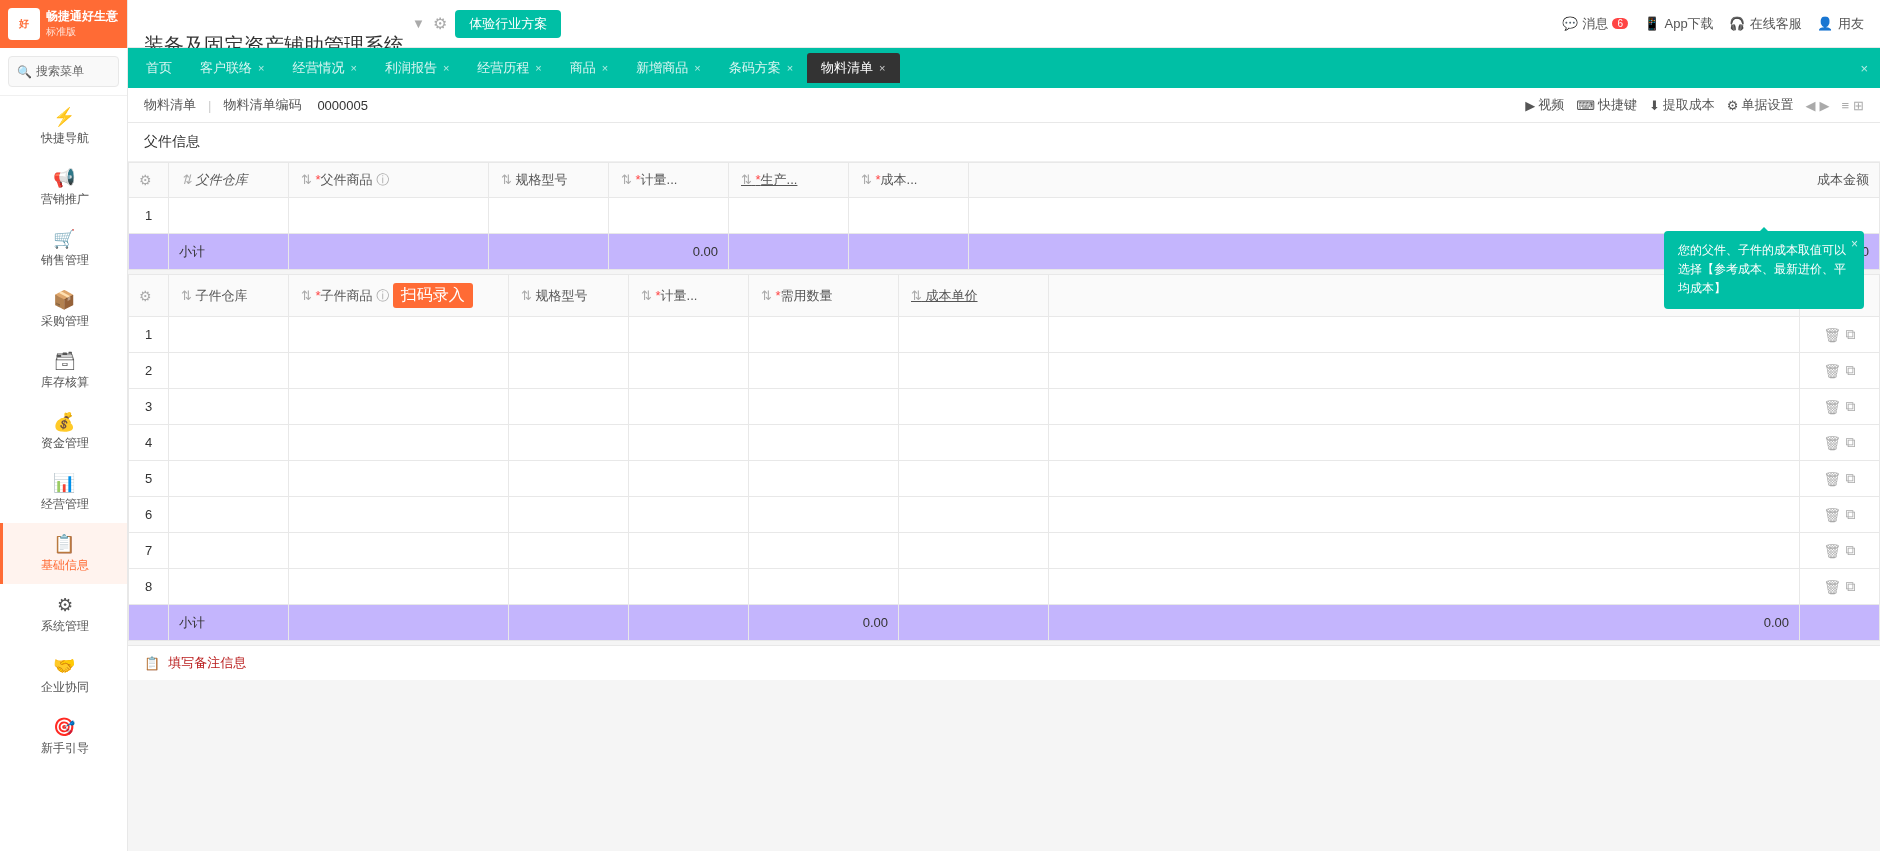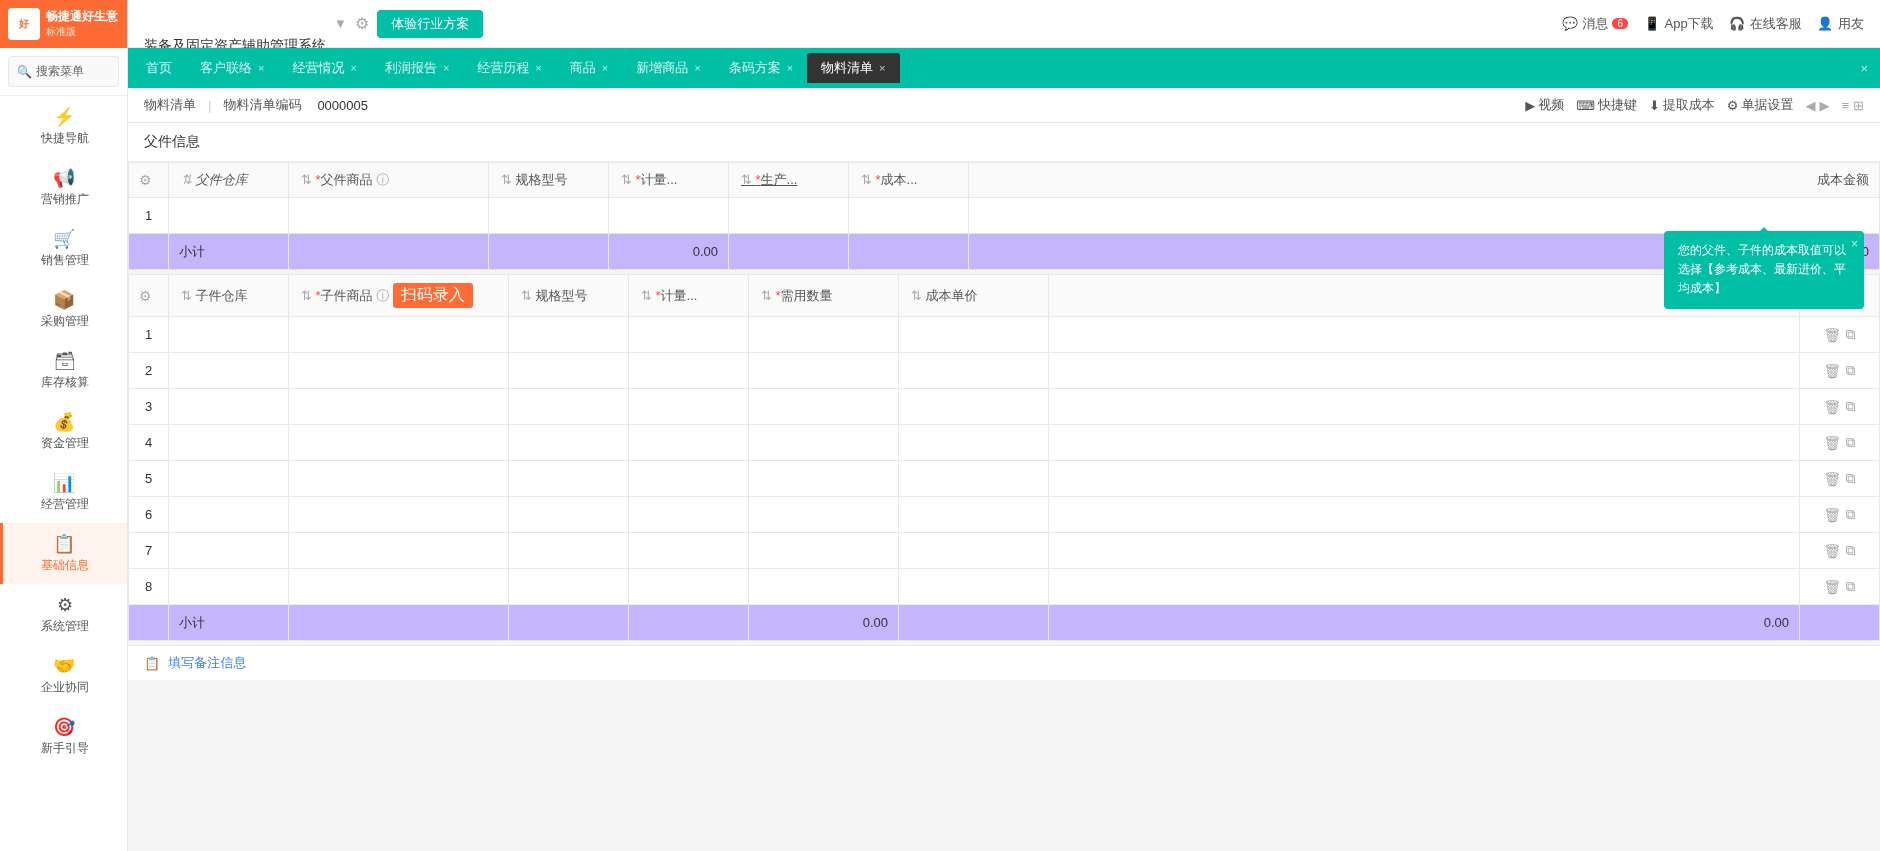--- a/index.html
+++ b/index.html
@@ -78,21 +78,21 @@
     .top-header {
       background: #fff;
       height: 48px;
       display: flex;
       align-items: center;
       justify-content: space-between;
       padding: 0 16px;
       border-bottom: 1px solid #e8e8e8;
     }
     .header-left { display: flex; align-items: center; gap: 8px; }
-    .system-title { font-size: 14px; color: #333; margin-top: 44px; }
+    .system-title { font-size: 20px; color: #333; margin-top: 44px; }
     .header-btn {
       background: #00bfa5;
       color: #fff;
       border: none;
       border-radius: 4px;
       padding: 5px 14px;
       cursor: pointer;
       font-size: 13px;
     }
     .header-right { display: flex; align-items: center; gap: 16px; color: #555; font-size: 13px; }
@@ -518,21 +518,21 @@
               规格型号
             </th>
             <th style="width:120px;">
               <span class="th-sort">⇅</span>
               <span class="required">*</span>计量...
             </th>
             <th style="width:150px;">
               <span class="th-sort">⇅</span>
               <span class="required">*</span>需用数量
             </th>
-            <th style="width:150px;">
+            <th style="width:150px;text-decoration:underline;">
               <span class="th-sort">⇅</span>
               成本单价
             </th>
             <th style="width:auto;text-align:right;">成本金额</th>
             <th style="width:80px;">操作</th>
           </tr>
         </thead>
         <tbody>
           <tr>
             <td class="row-num">1</td>
@@ -672,17 +672,17 @@
             <td></td>
             <td style="text-align:right;font-weight:500;">0.00</td>
             <td></td>
           </tr>
         </tbody>
       </table>
     </div>
 
     <div class="bottom-bar">
       <span>📋</span>
-      <span style="color:#3b82f6;cursor:pointer;">填写备注信息</span>
+      <span style="color:#b91c1c;cursor:pointer;">填写备注信息</span>
     </div>
 
   </div>
 </div>
 
 </body></html>

